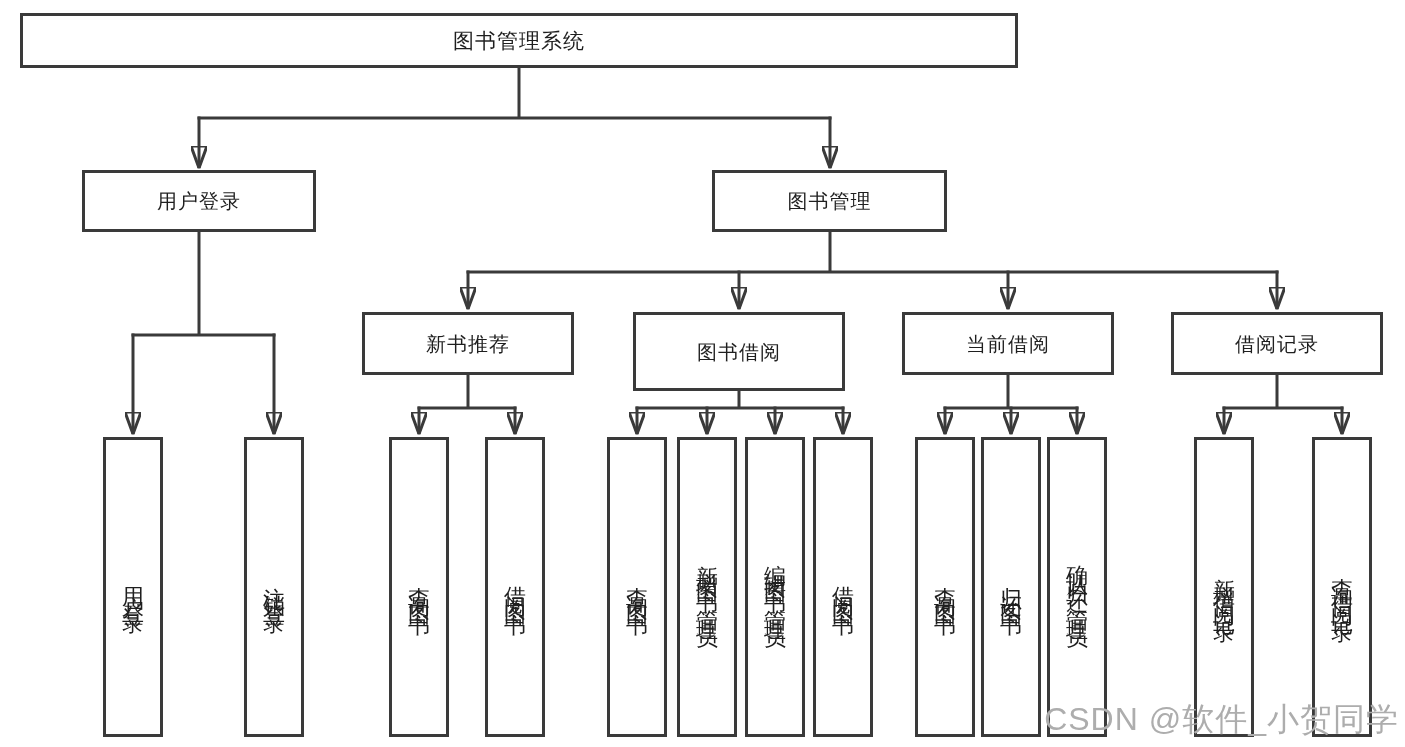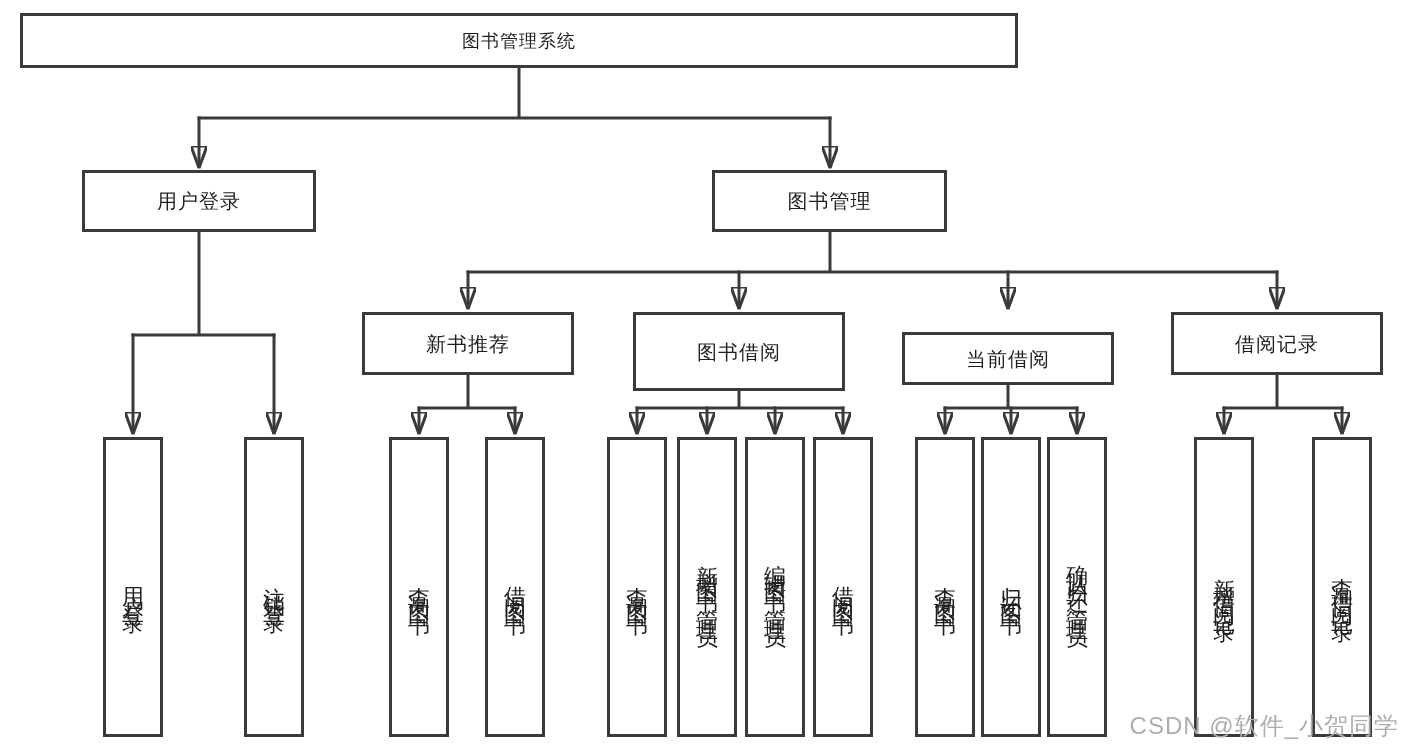--- a/index.html
+++ b/index.html
@@ -19,26 +19,26 @@
     position:absolute;
     box-sizing:border-box;
     background:#ffffff;
     border:3px solid #3a3a3a;
     display:flex;align-items:center;justify-content:center;
   }
   .h-label{
     font-size:20px;letter-spacing:1px;line-height:1;color:#1f1f1f;white-space:nowrap;
   }
   .root-box{left:20px;top:13px;width:998px;height:55px;}
-  .root-box .h-label{font-size:18px;}
+  .root-box .h-label{font-size:21px;}
   .l2-0{left:82px;top:170px;width:234px;height:62px;}
   .l2-1{left:712px;top:170px;width:235px;height:62px;}
   .l3-0{left:362px;top:312px;width:212px;height:63px;}
   .l3-1{left:633px;top:312px;width:212px;height:79px;}
-  .l3-2{left:902px;top:332px;width:212px;height:53px;}
+  .l3-2{left:902px;top:312px;width:212px;height:63px;}
   .l3-3{left:1171px;top:312px;width:212px;height:63px;}
   .leaf{top:437px;width:60px;height:300px;}
   .v-label{
     writing-mode:vertical-rl;
     text-orientation:mixed;
     font-size:22px;
     letter-spacing:9px;
     line-height:1;
     color:#1f1f1f;
     white-space:nowrap;
@@ -46,21 +46,21 @@
   .leaf-0{left:103px;}  .leaf-1{left:244px;}
   .leaf-2{left:389px;}  .leaf-3{left:485px;}
   .leaf-4{left:607px;}  .leaf-5{left:677px;}
   .leaf-6{left:745px;}  .leaf-7{left:813px;}
   .leaf-8{left:915px;}  .leaf-9{left:981px;}
   .leaf-10{left:1047px;}
   .leaf-11{left:1194px;} .leaf-12{left:1312px;}
   .watermark{
     position:absolute;
     right:6px;bottom:5px;
-    font-size:24px;
+    font-size:32px;
     letter-spacing:1px;
     color:#adadad;
     z-index:10;
     white-space:nowrap;
   }
 </style>
 </head>
 <body>
 
 <div id="canvas">

